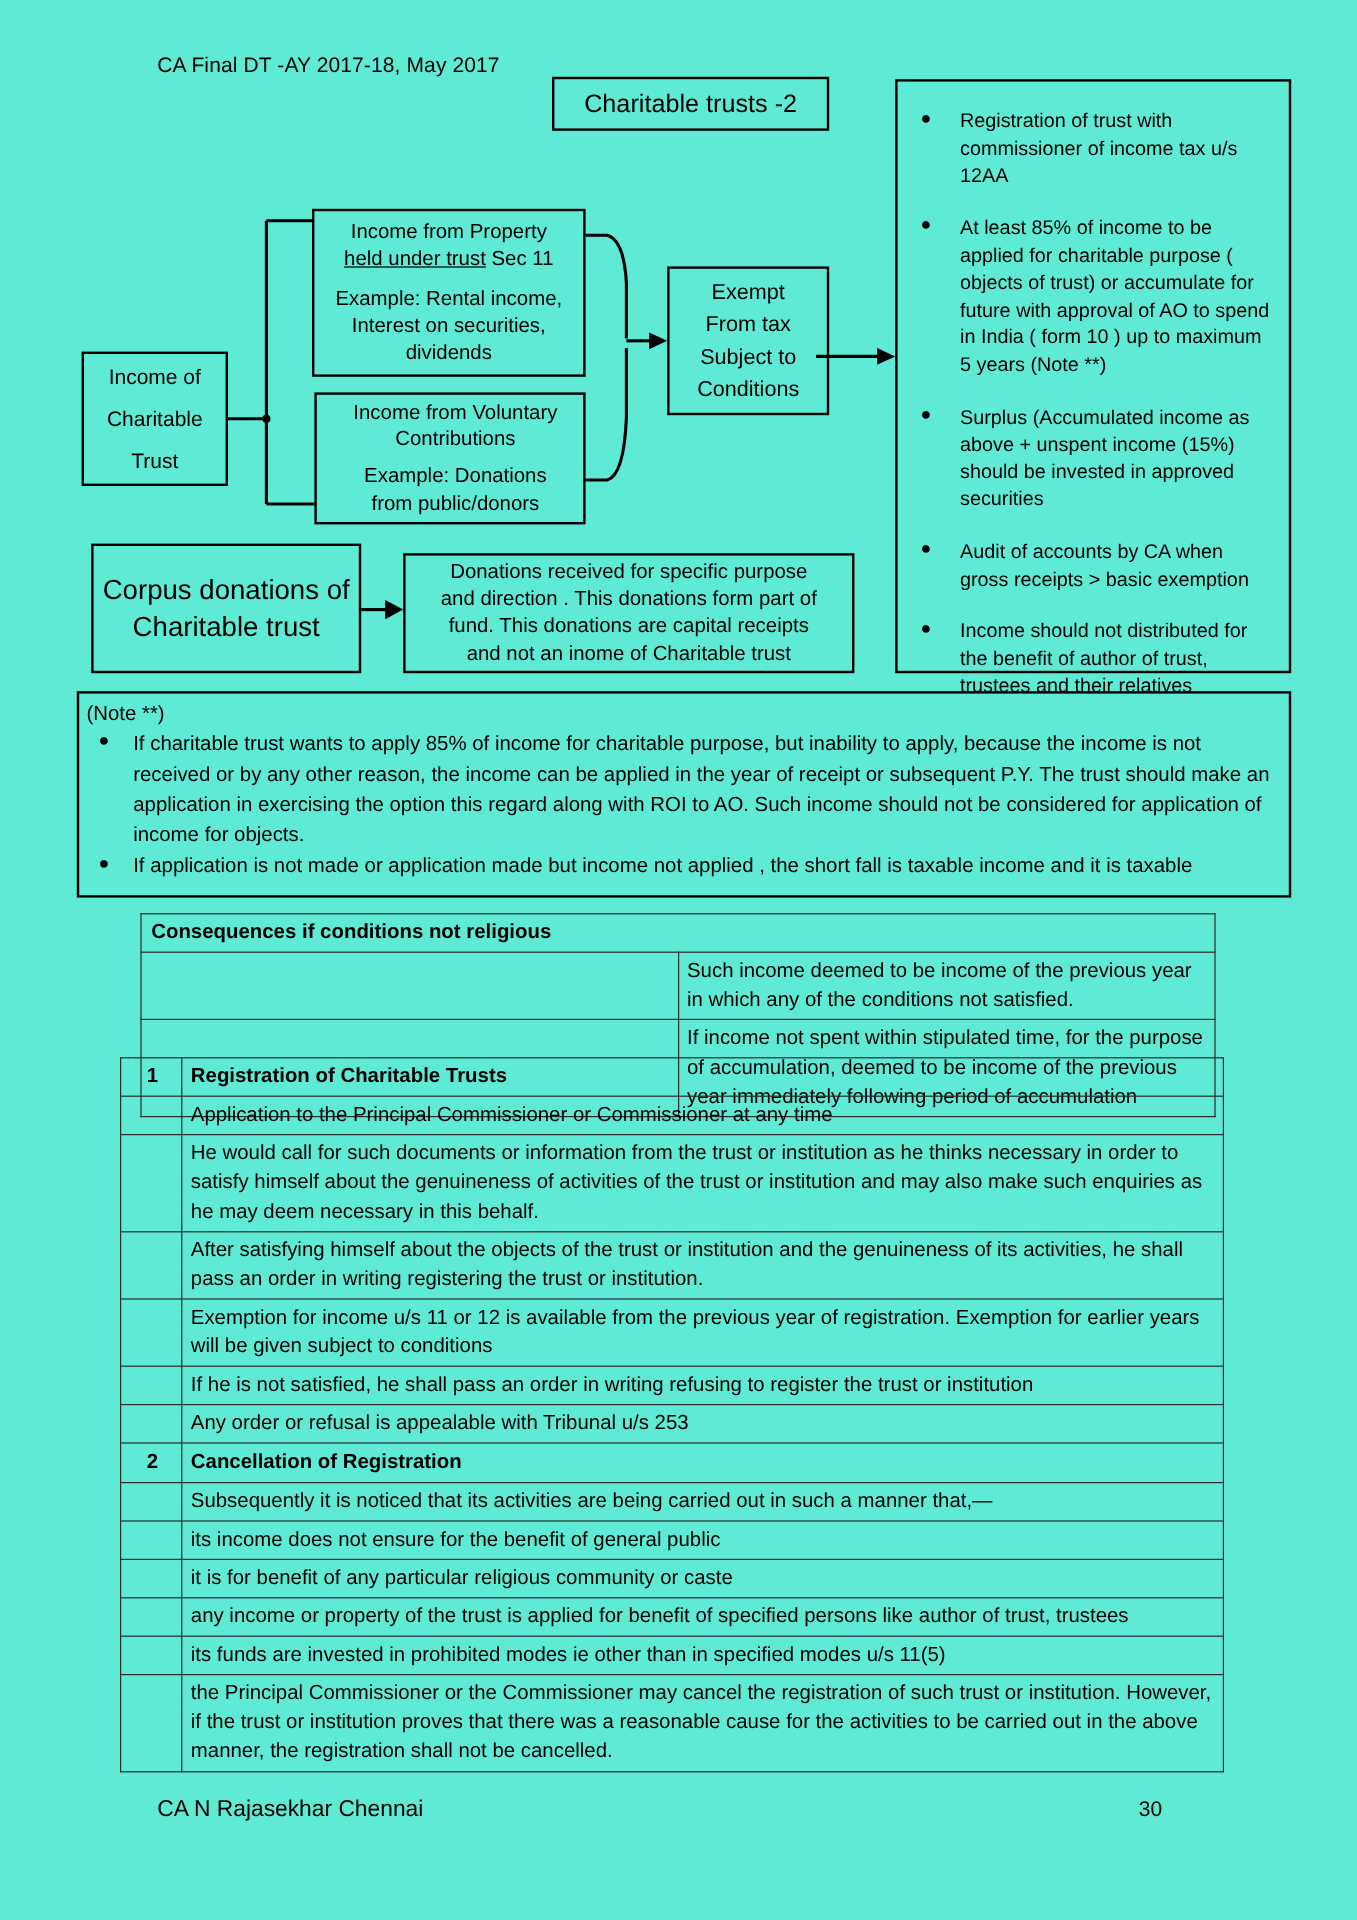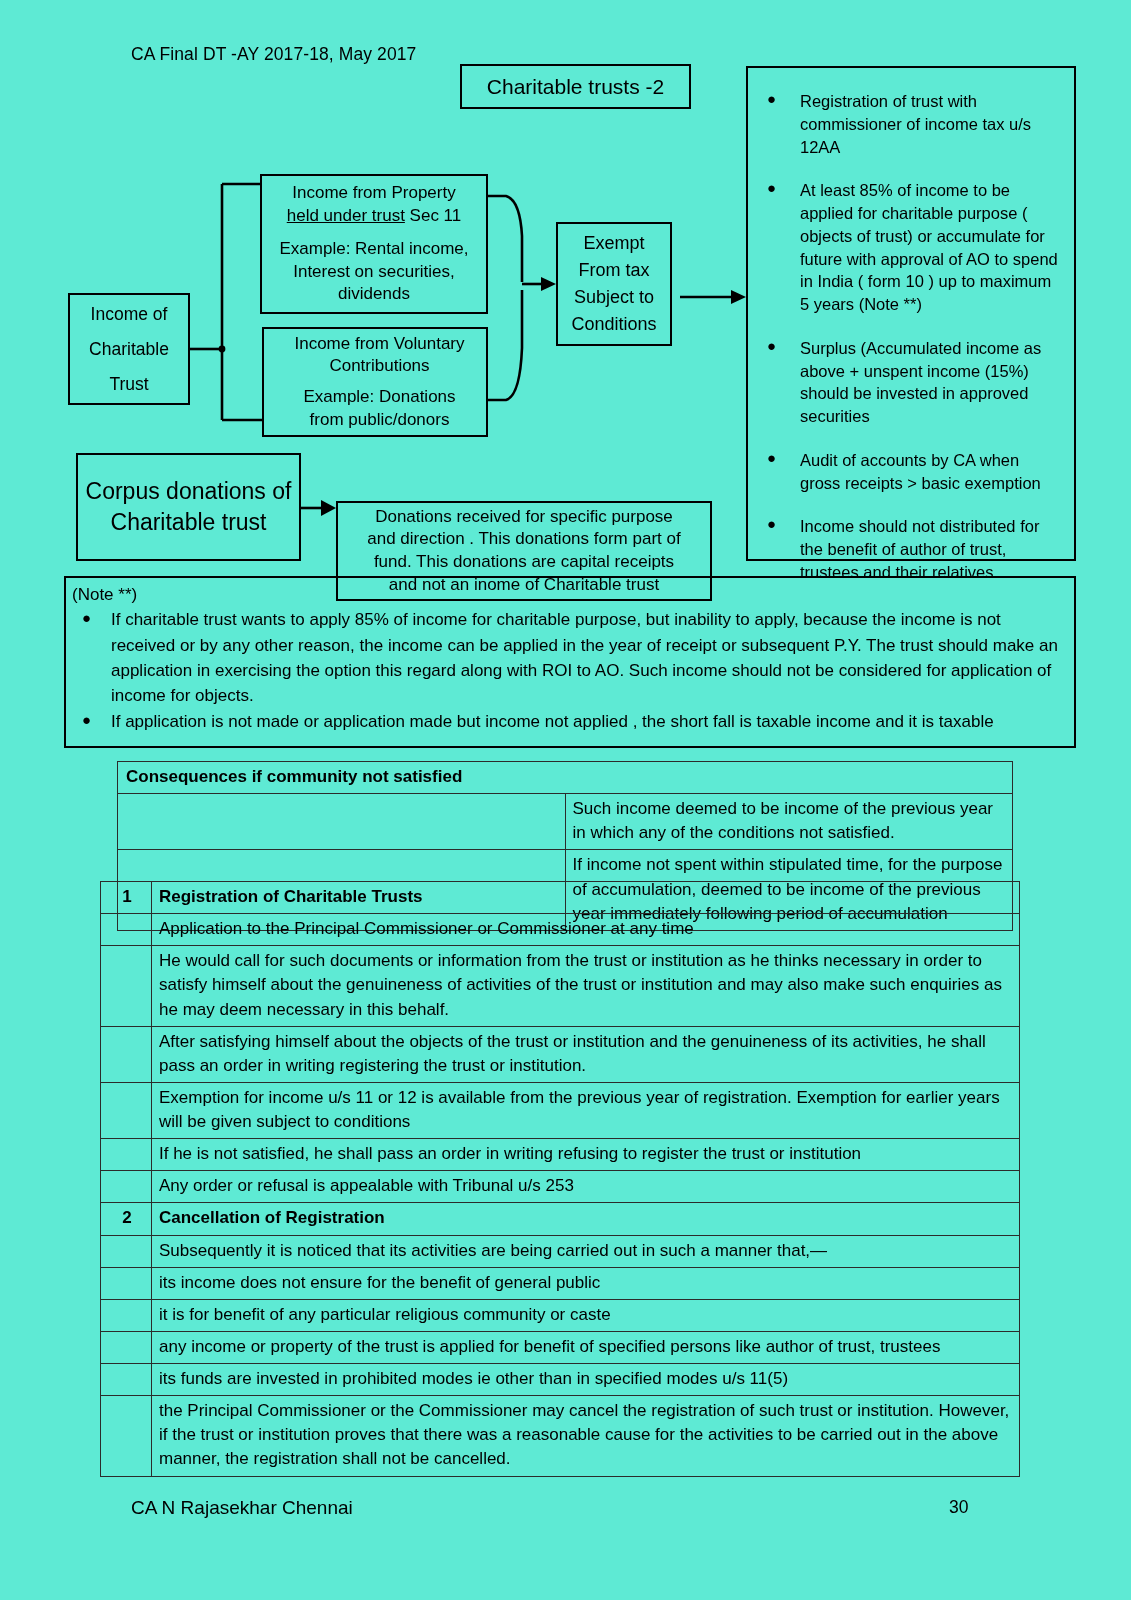--- a/index.html
+++ b/index.html
@@ -60,36 +60,35 @@
   #box-property {
     left: 260px; top: 148px;
     width: 228px; height: 140px; margin-top: 26px;
   }
   #box-voluntary {
     left: 262px; top: 327px;
     width: 226px; height: 110px; padding-left: 15px;
   }
   #box-exempt {
     left: 556px; top: 222px;
-    width: 116px; height: 124px;
+    width: 135px; height: 124px;
     font-size: 18px;
     line-height: 1.5;
   }
   #box-corpus {
     left: 76px; top: 453px;
     width: 225px; height: 108px;
     font-size: 23px;
     line-height: 1.35;
   }
   #box-donations {
     left: 336px; top: 461px;
     width: 376px; height: 100px;
     font-size: 17px;
     line-height: 1.33;
-    margin-top: 40px;
   }
   #box-bullets {
     left: 746px; top: 66px;
     width: 330px; height: 495px;
     border: 2.5px solid #000;
     box-sizing: border-box;
     padding: 22px 10px 0 8px;
   }
   .blist { list-style: none; margin: 0; padding: 0; }
   .blist li {
@@ -258,21 +257,21 @@
     <p id="note-title">(Note **)</p>
     <ul class="nlist">
       <li><span class="bullet">●</span><span>If charitable trust wants to apply 85% of  income for charitable purpose, but inability to apply, because the income is not received or by any other reason,  the income can be applied in the year of receipt or subsequent P.Y. The trust should make an application in exercising the option  this regard along with ROI to AO. Such income should not be considered for application of income for objects.</span></li>
       <li><span class="bullet">●</span><span> If application is not made or application  made but income not  applied , the short fall is taxable income and it is taxable</span></li>
     </ul>
   </div>
 
   <table class="abs doc" id="conseq-table">
     <tbody>
         <tr>
-      <td class="head bold" colspan="2">Consequences if community not satisfied</td>
+      <td class="head bold" colspan="2">Consequences if conditions not religious</td>
     </tr>
     <tr>
       <td class="spacer"></td>
       <td>Such income deemed to be income of the previous year in which any of the conditions not satisfied.</td>
     </tr>
     <tr>
       <td class="spacer"></td>
       <td> If income not spent within stipulated time, for the purpose of accumulation, deemed to be income of the previous year immediately following period of accumulation</td>
     </tr>
   </tbody>

